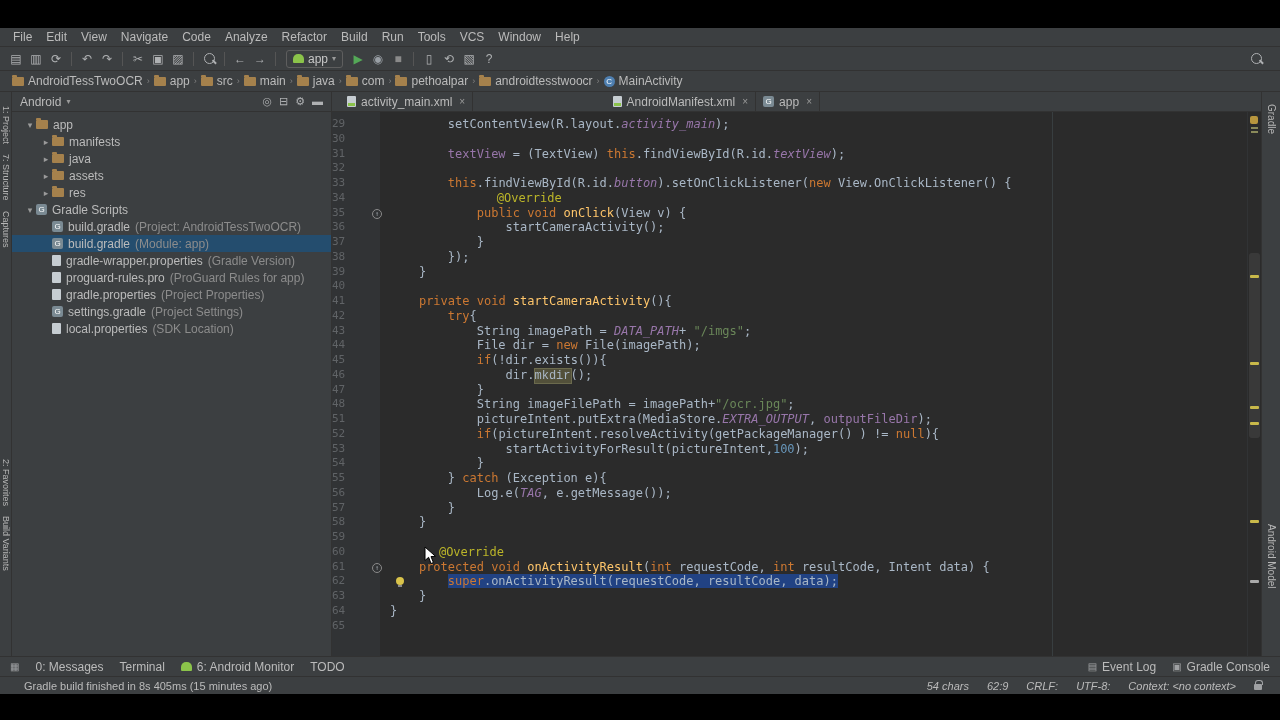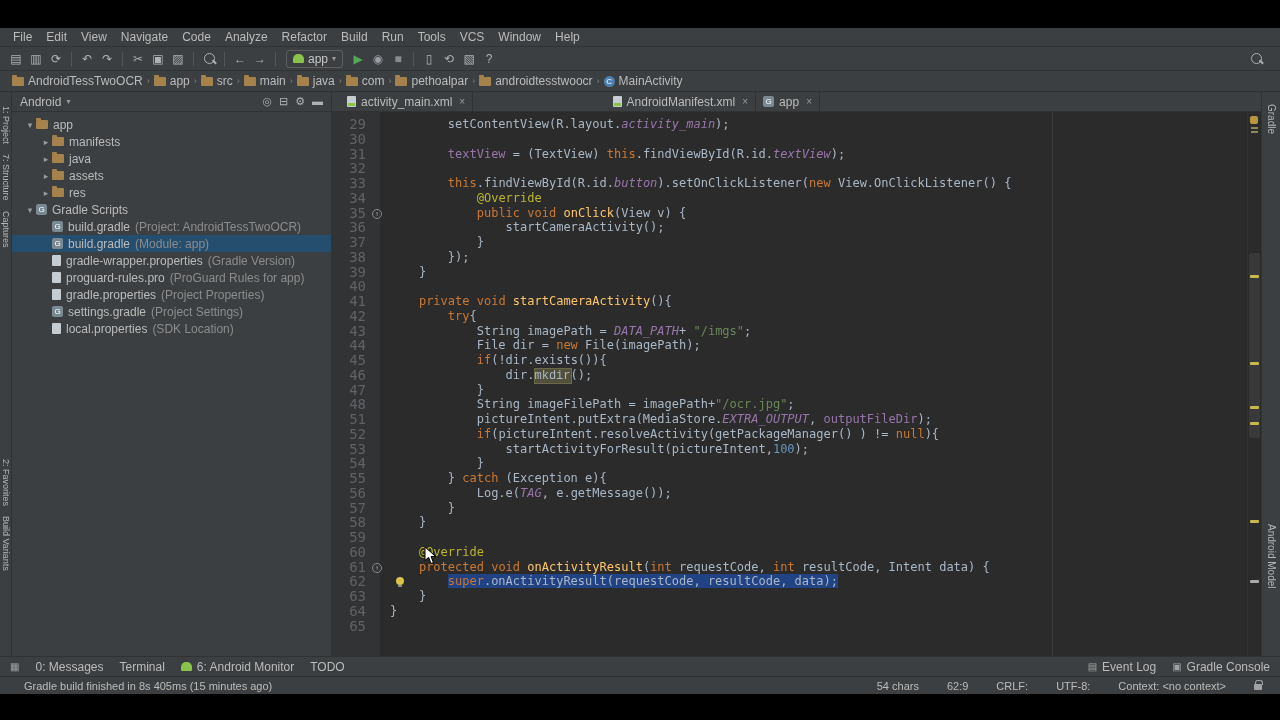--- a/index.html
+++ b/index.html
@@ -71,56 +71,56 @@
   .tabbar{height:19px;background:#3c3f41;display:flex;align-items:stretch;border-bottom:1px solid #323232;padding-left:8px;}
   .tab{display:flex;align-items:center;gap:5px;padding:0 7px;color:#bbbbbb;border-right:1px solid #323232;}
   .tab.active{background:#44546a;color:#dcdcdc;margin-top:28px;}
   .tab-close{color:#9a9a9a;font-size:10px;margin-left:2px;}
   .code-wrap{flex:1;display:flex;min-height:0;}
   .code-area{flex:1;position:relative;overflow:hidden;padding-top:5px;
              font-family:"DejaVu Sans Mono",monospace;font-size:12px;
              background:linear-gradient(90deg,#313335 48px,#2b2b2b 48px);}
   .guide{position:absolute;top:0;bottom:0;left:720px;width:1px;background:#383e40;}
   .code-line{display:flex;height:14.75px;line-height:14.75px;position:relative;}
-  .ln{width:34px;flex:0 0 auto;text-align:right;padding-right:4px;color:#606366;font-size:14px;}
+  .ln{width:34px;flex:0 0 auto;text-align:left;padding-right:4px;color:#606366;font-size:11px;}
   .gmark{width:14px;flex:0 0 auto;position:relative;}
   .ovr{position:absolute;left:2px;top:3px;width:8px;height:8px;border-radius:50%;border:1px solid #8a8a8a;
        color:#9aa0a6;font-size:7px;line-height:8px;text-align:center;}
   .lt{flex:1;color:#a9b7c6;white-space:pre;padding-left:6px;position:relative;}
   .bulb{position:absolute;left:12px;top:3px;width:8px;height:8px;border-radius:50%;background:#d9c34a;}
   .bulb::after{content:"";position:absolute;left:2px;top:8px;width:4px;height:2px;background:#8a8a8a;}
   .tk-p{color:#a9b7c6;}
   .tk-k{color:#cc7832;}
   .tk-s{color:#6a8759;}
   .tk-n{color:#6897bb;}
   .tk-f{color:#9876aa;}
   .tk-sf{color:#9876aa;font-style:italic;}
   .tk-si{color:#a9b7c6;font-style:italic;}
-  .tk-an{color:#bbb529;}
+  .tk-an{color:#bbb529;margin-left:20px;}
   .tk-m{color:#ffc66b;}
   .tk-w{background:#52503a;outline:1px solid #6b6a4d;font-family:Liberation Mono, monospace;}
   .selection{background:#214283;}
 
   
   .stripe{width:13px;flex:0 0 auto;position:relative;background:#2b2b2b;border-left:1px solid #313335;}
   .insp{position:absolute;top:4px;left:2px;width:8px;height:8px;border-radius:2px;background:#b8963e;}
   .insp2{position:absolute;top:15px;left:3px;width:7px;height:2px;background:#8a8a5a;}
   .insp3{position:absolute;top:19px;left:3px;width:7px;height:2px;background:#8a8a5a;}
   .stripe-mark{position:absolute;left:2px;right:2px;height:3px;border-radius:1px;}
   .stripe-thumb{position:absolute;left:1px;right:1px;top:26%;height:34%;background:rgba(255,255,255,0.07);border-radius:3px;}
 
   
   .bottombar{height:19px;display:flex;align-items:center;gap:16px;background:#3c3f41;
              border-top:1px solid #323232;padding:0 10px;}
   .bb-item{display:flex;align-items:center;gap:5px;color:#bbbbbb;}
   .bb-glyph{color:#9fa1a3;font-size:10px;}
   .bottombar-right{margin-left:auto;display:flex;gap:16px;}
   .statusbar{height:17px;display:flex;align-items:center;background:#3c3f41;border-top:1px solid #323232;
              padding:0 10px 0 24px;color:#bbbbbb;font-size:11px;}
-  .status-right{margin-left:auto;display:flex;align-items:center;gap:28px;padding-right:8px;}
+  .status-right{margin-left:auto;display:flex;align-items:center;gap:18px;padding-right:8px;font-style:italic;}
   .lock-ic{position:relative;width:8px;height:6px;background:#9fa1a3;border-radius:1px;display:inline-block;margin-top:3px;}
   .lock-ic::before{content:"";position:absolute;top:-4px;left:1px;width:6px;height:4px;border:1.5px solid #9fa1a3;
                    border-bottom:none;border-radius:3px 3px 0 0;}
 
   
   .mouse{position:absolute;left:424px;top:546px;z-index:50;}
 </style>
 </head>
 <body>
 

